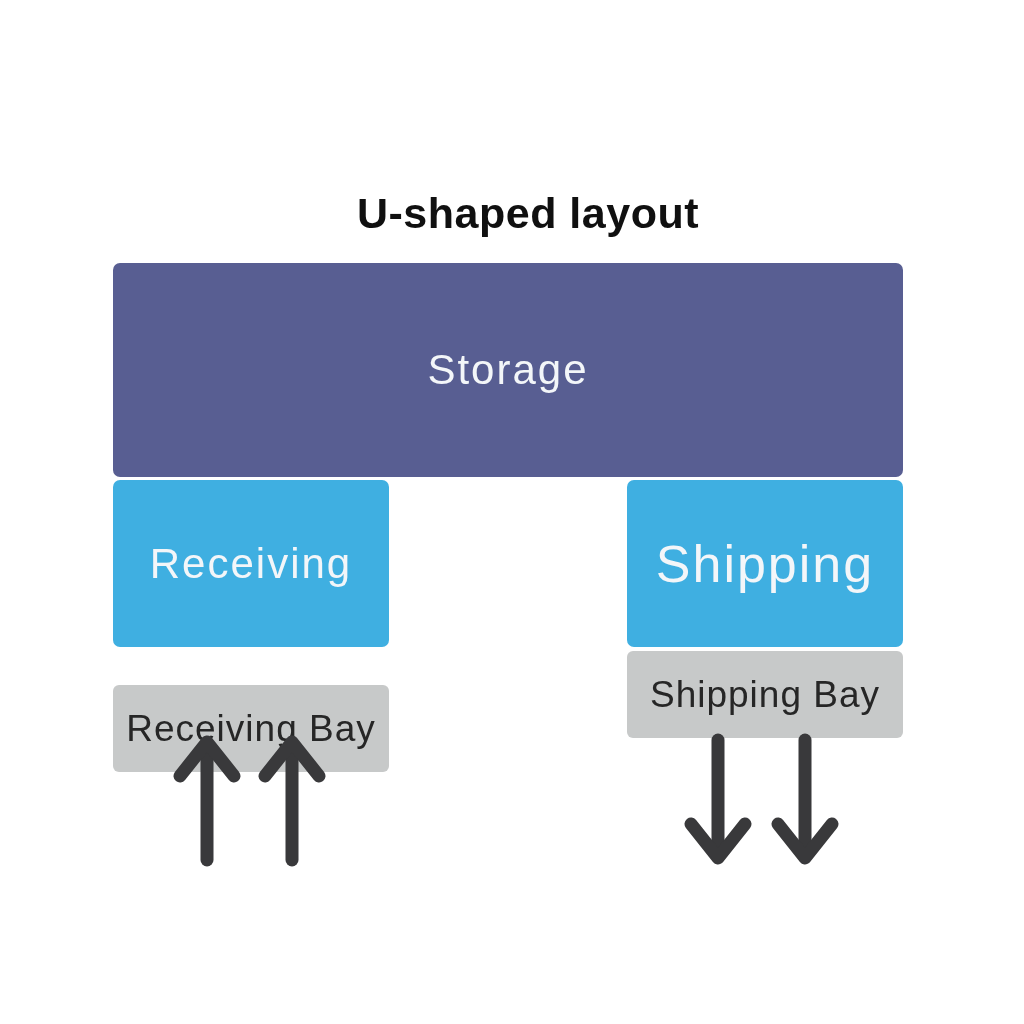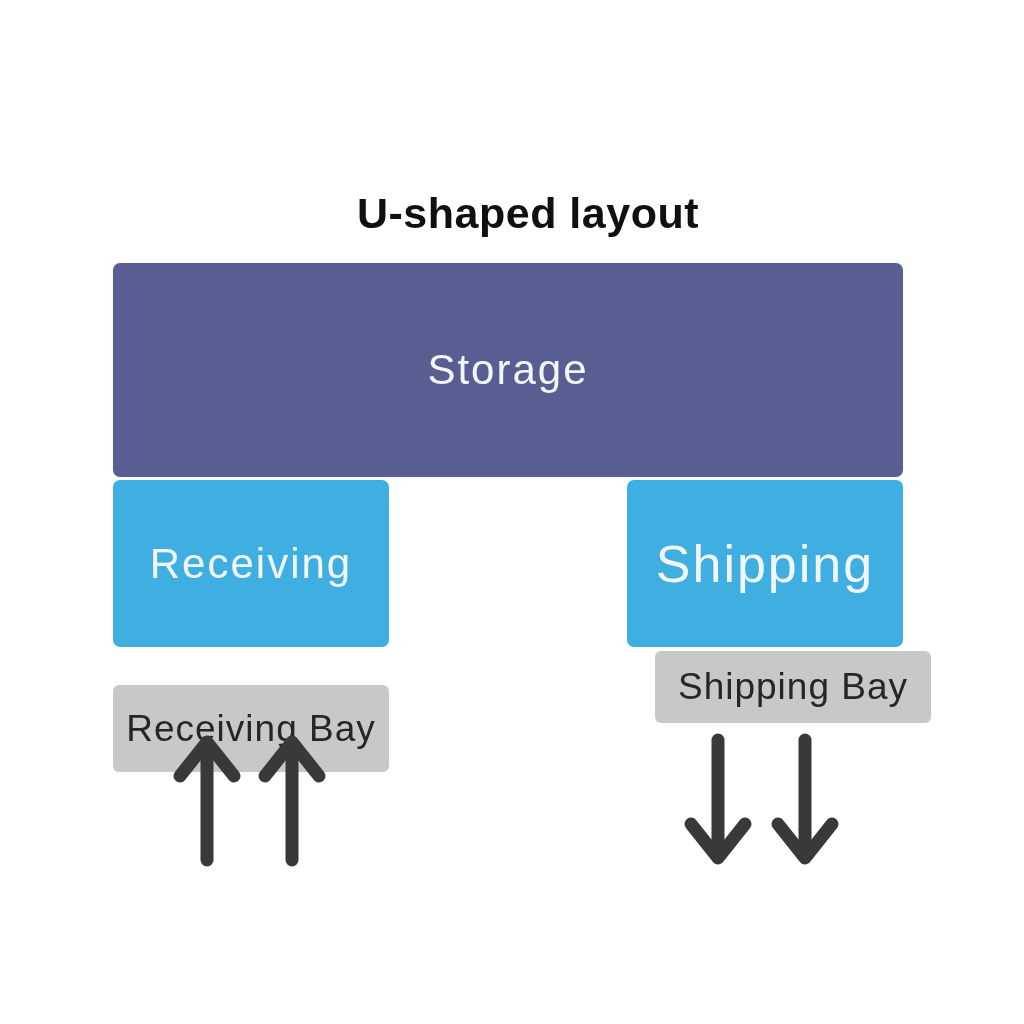--- a/index.html
+++ b/index.html
@@ -65,21 +65,21 @@
     background: #C7C9C9;
     color: #262626;
     font-size: 37px;
     border-radius: 6px;
   }
   .bay .zone-label {
     letter-spacing: 1px;
     font-weight: 400;
   }
   .receiving-bay { left: 113px; top: 685px; width: 276px; height: 87px; }
-  .shipping-bay  { left: 627px; top: 651px; width: 276px; height: 72px; margin-left: 28px; }
+  .shipping-bay  { left: 627px; top: 651px; width: 276px; height: 87px; }
 
   .arrow-svg {
     position: absolute;
     top: 732px;
     width: 72px;
     height: 136px;
   }
   .arrow-svg path {
     fill: none;
     stroke: #39393B;

